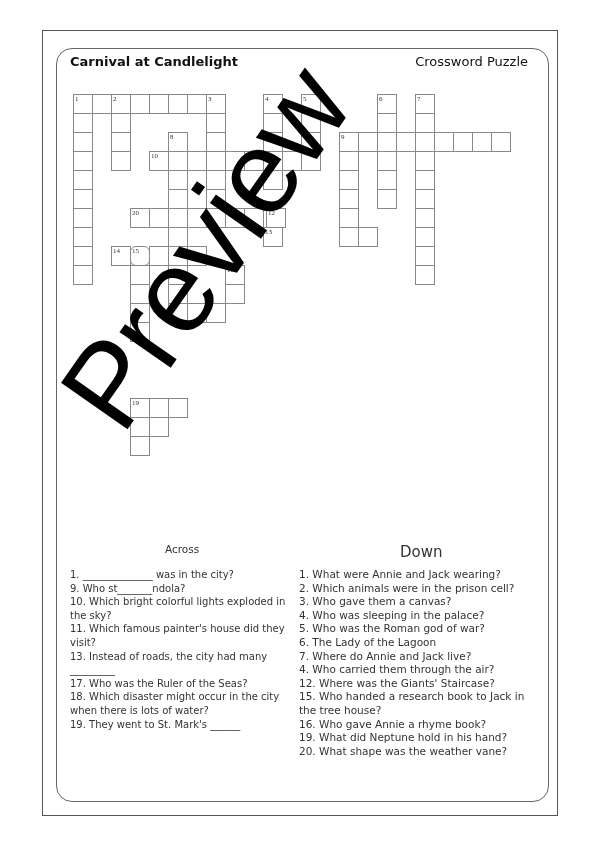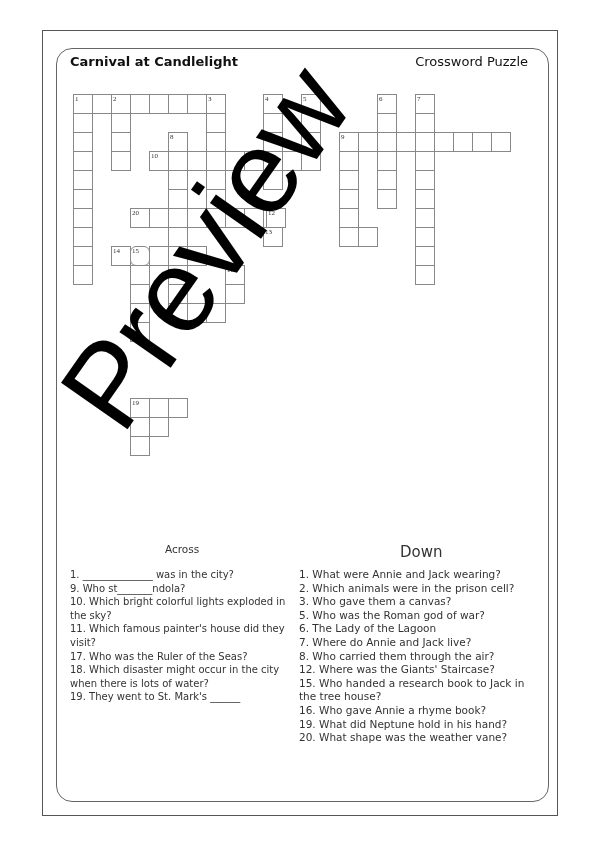--- a/index.html
+++ b/index.html
@@ -208,32 +208,34 @@
   </div>
 
 <div class="heading-across">Across</div>
 <div class="heading-down">Down</div>
 
 <div class="clues-across" id="clues-across">
     <span class="clue">1. ______________ was in the city?</span>
     <span class="clue">9. Who st_______ndola?</span>
     <span class="clue">10. Which bright colorful lights exploded in the sky?</span>
     <span class="clue">11. Which famous painter's house did they visit?</span>
+    <span class="clue">13. Instead of roads, the city had many _________</span>
     <span class="clue">17. Who was the Ruler of the Seas?</span>
     <span class="clue">18. Which disaster might occur in the city when there is lots of water?</span>
     <span class="clue">19. They went to St. Mark's ______</span>
   </div>
 <div class="clues-down" id="clues-down">
     <span class="clue">1. What were Annie and Jack wearing?</span>
     <span class="clue">2. Which animals were in the prison cell?</span>
     <span class="clue">3. Who gave them a canvas?</span>
+    <span class="clue">4. Who was sleeping in the palace?</span>
     <span class="clue">5. Who was the Roman god of war?</span>
     <span class="clue">6. The Lady of the Lagoon</span>
     <span class="clue">7. Where do Annie and Jack live?</span>
-    <span class="clue">8. Who carried them through the air?</span>
+    <span class="clue">4. Who carried them through the air?</span>
     <span class="clue">12. Where was the Giants' Staircase?</span>
     <span class="clue">15. Who handed a research book to Jack in the tree house?</span>
     <span class="clue">16. Who gave Annie a rhyme book?</span>
     <span class="clue">19. What did Neptune hold in his hand?</span>
     <span class="clue">20. What shape was the weather vane?</span>
   </div>
 
 <div class="watermark">Preview</div>
 
 </body></html>

